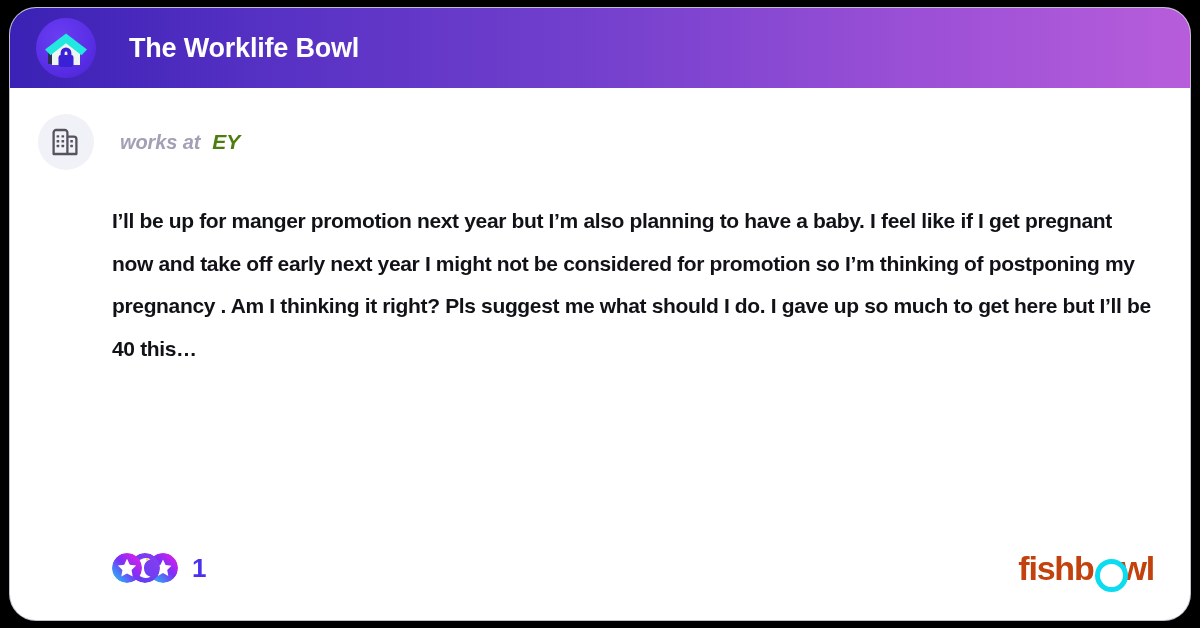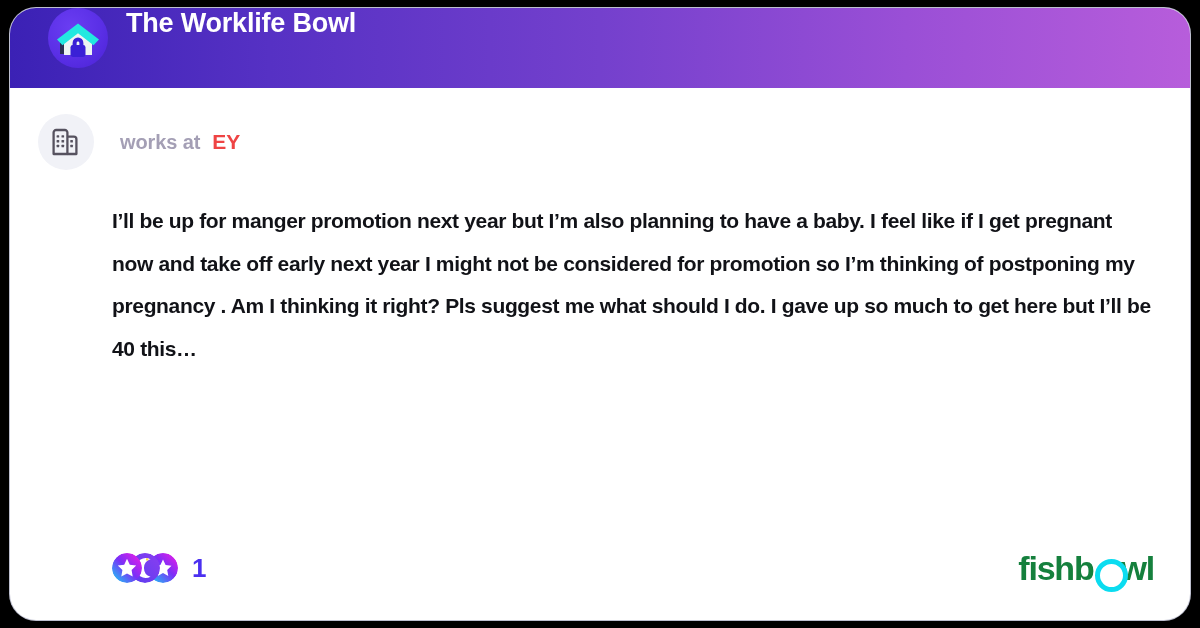--- a/index.html
+++ b/index.html
@@ -23,22 +23,23 @@
     overflow: hidden;
     box-shadow: 0 0 0 1px rgba(210,212,230,0.9);
   }
 
   
   .header {
     position: relative;
     height: 80px;
     background: linear-gradient(90deg, #3b21b5 0%, #5631c4 22%, #7440cd 50%, #9a4fd6 76%, #b75ddb 100%);
     display: flex;
-    align-items: flex-start;
-    padding-left: 38px;
+    align-items: center;
+    padding-left: 26px;
+    gap: 15px;
   }
 
   .header-logo {
     width: 60px;
     height: 60px;
     border-radius: 50%;
     position: relative;
     flex: 0 0 auto;
     background: radial-gradient(circle at 38% 32%, #6a3df2 0%, #5a2fe6 55%, #4a22d4 100%);
     display: flex;
@@ -80,29 +81,30 @@
     justify-content: center;
     flex: 0 0 auto;
   }
   .avatar svg { display: block; }
 
   .author-meta {
     margin-left: 26px;
     display: flex;
     align-items: baseline;
     gap: 12px;
+    font-style: italic;
   }
   .works-at {
     color: #a49fb5;
     font-size: 20px;
     font-weight: bold;
     letter-spacing: -0.1px;
   }
   .company {
-    color: #ef4444;
+    color: #4d7c0f;
     font-size: 21px;
     font-weight: bold;
     letter-spacing: -0.1px;
   }
 
   .post-text {
     margin: 30px 28px 0 102px;
     color: #111217;
     font-size: 21px;
     font-weight: bold;
@@ -149,21 +151,21 @@
     margin-left: 14px;
     color: #4b30f0;
     font-size: 26px;
     font-weight: bold;
     line-height: 1;
   }
 
   .brand {
     font-size: 34px;
     font-weight: bold;
-    color: #15803d;
+    color: #c2410c;
     letter-spacing: -1.2px;
     display: flex;
     align-items: center;
     line-height: 1;
   }
   .brand .brand-o {
     display: inline-block;
     position: relative;
     width: 25px;
     height: 25px;

